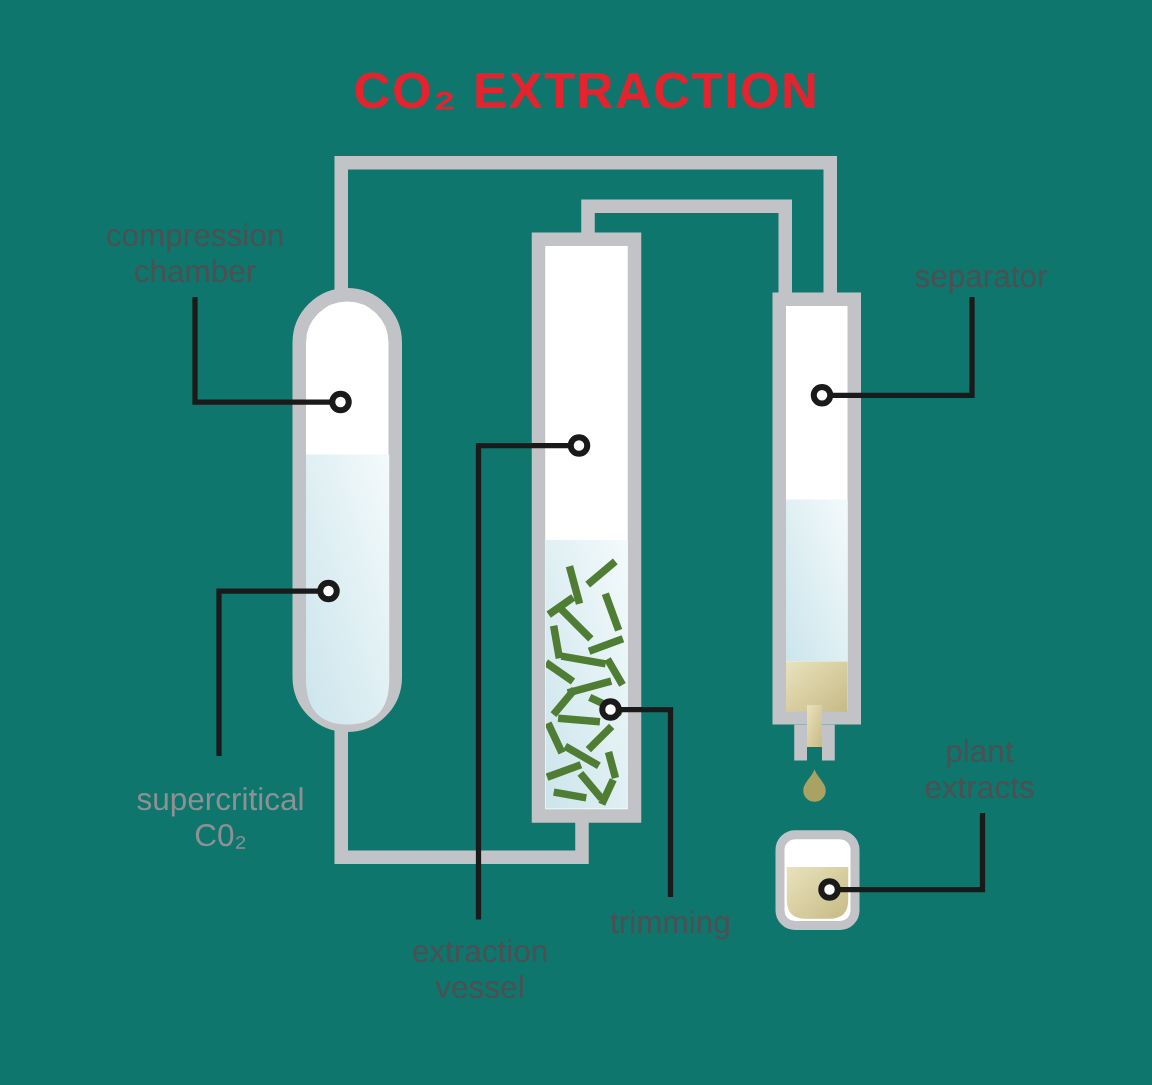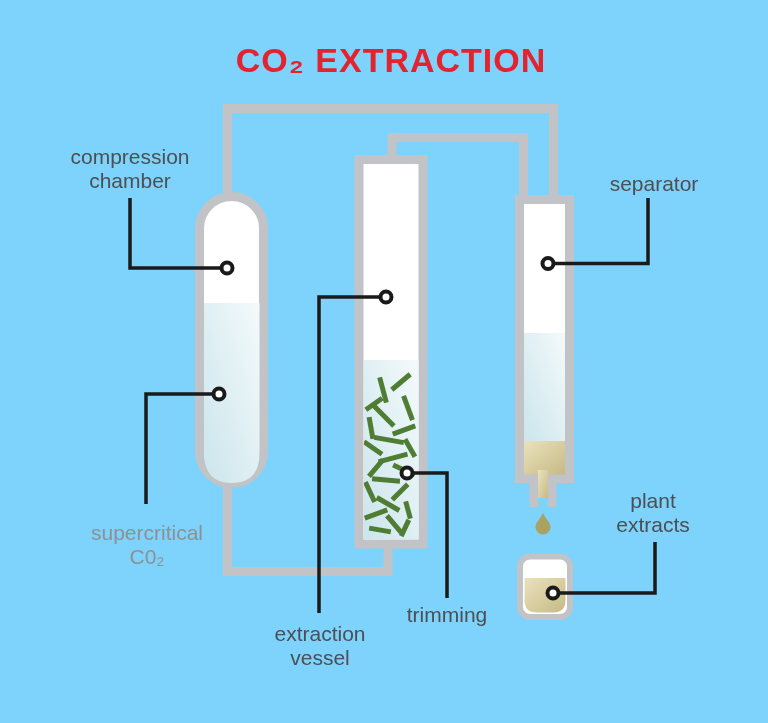--- a/index.html
+++ b/index.html
@@ -1,16 +1,16 @@
 <!DOCTYPE html>
 <html><head>
 <meta charset="utf-8">
 <style>
   html,body { margin:0; padding:0; background:#ffffff; }
-  .stage { position:relative; width:768px; height:723px; background:#7dd3fc; overflow:hidden;
+  .stage { position:relative; width:768px; height:723px; background:#0f766e; overflow:hidden;
            font-family:"Liberation Sans","DejaVu Sans",sans-serif; }
   svg { display:block; }
   .title-text { font-family:"Liberation Sans","DejaVu Sans",sans-serif; font-size:34px; font-weight:bold; letter-spacing:1px; }
   .label-text { font-family:"Liberation Sans","DejaVu Sans",sans-serif; font-size:21px; }
 </style>
 </head>
 <body>
 
 <div class="stage">
 <svg width="768" height="723" viewBox="0 0 768 723">

